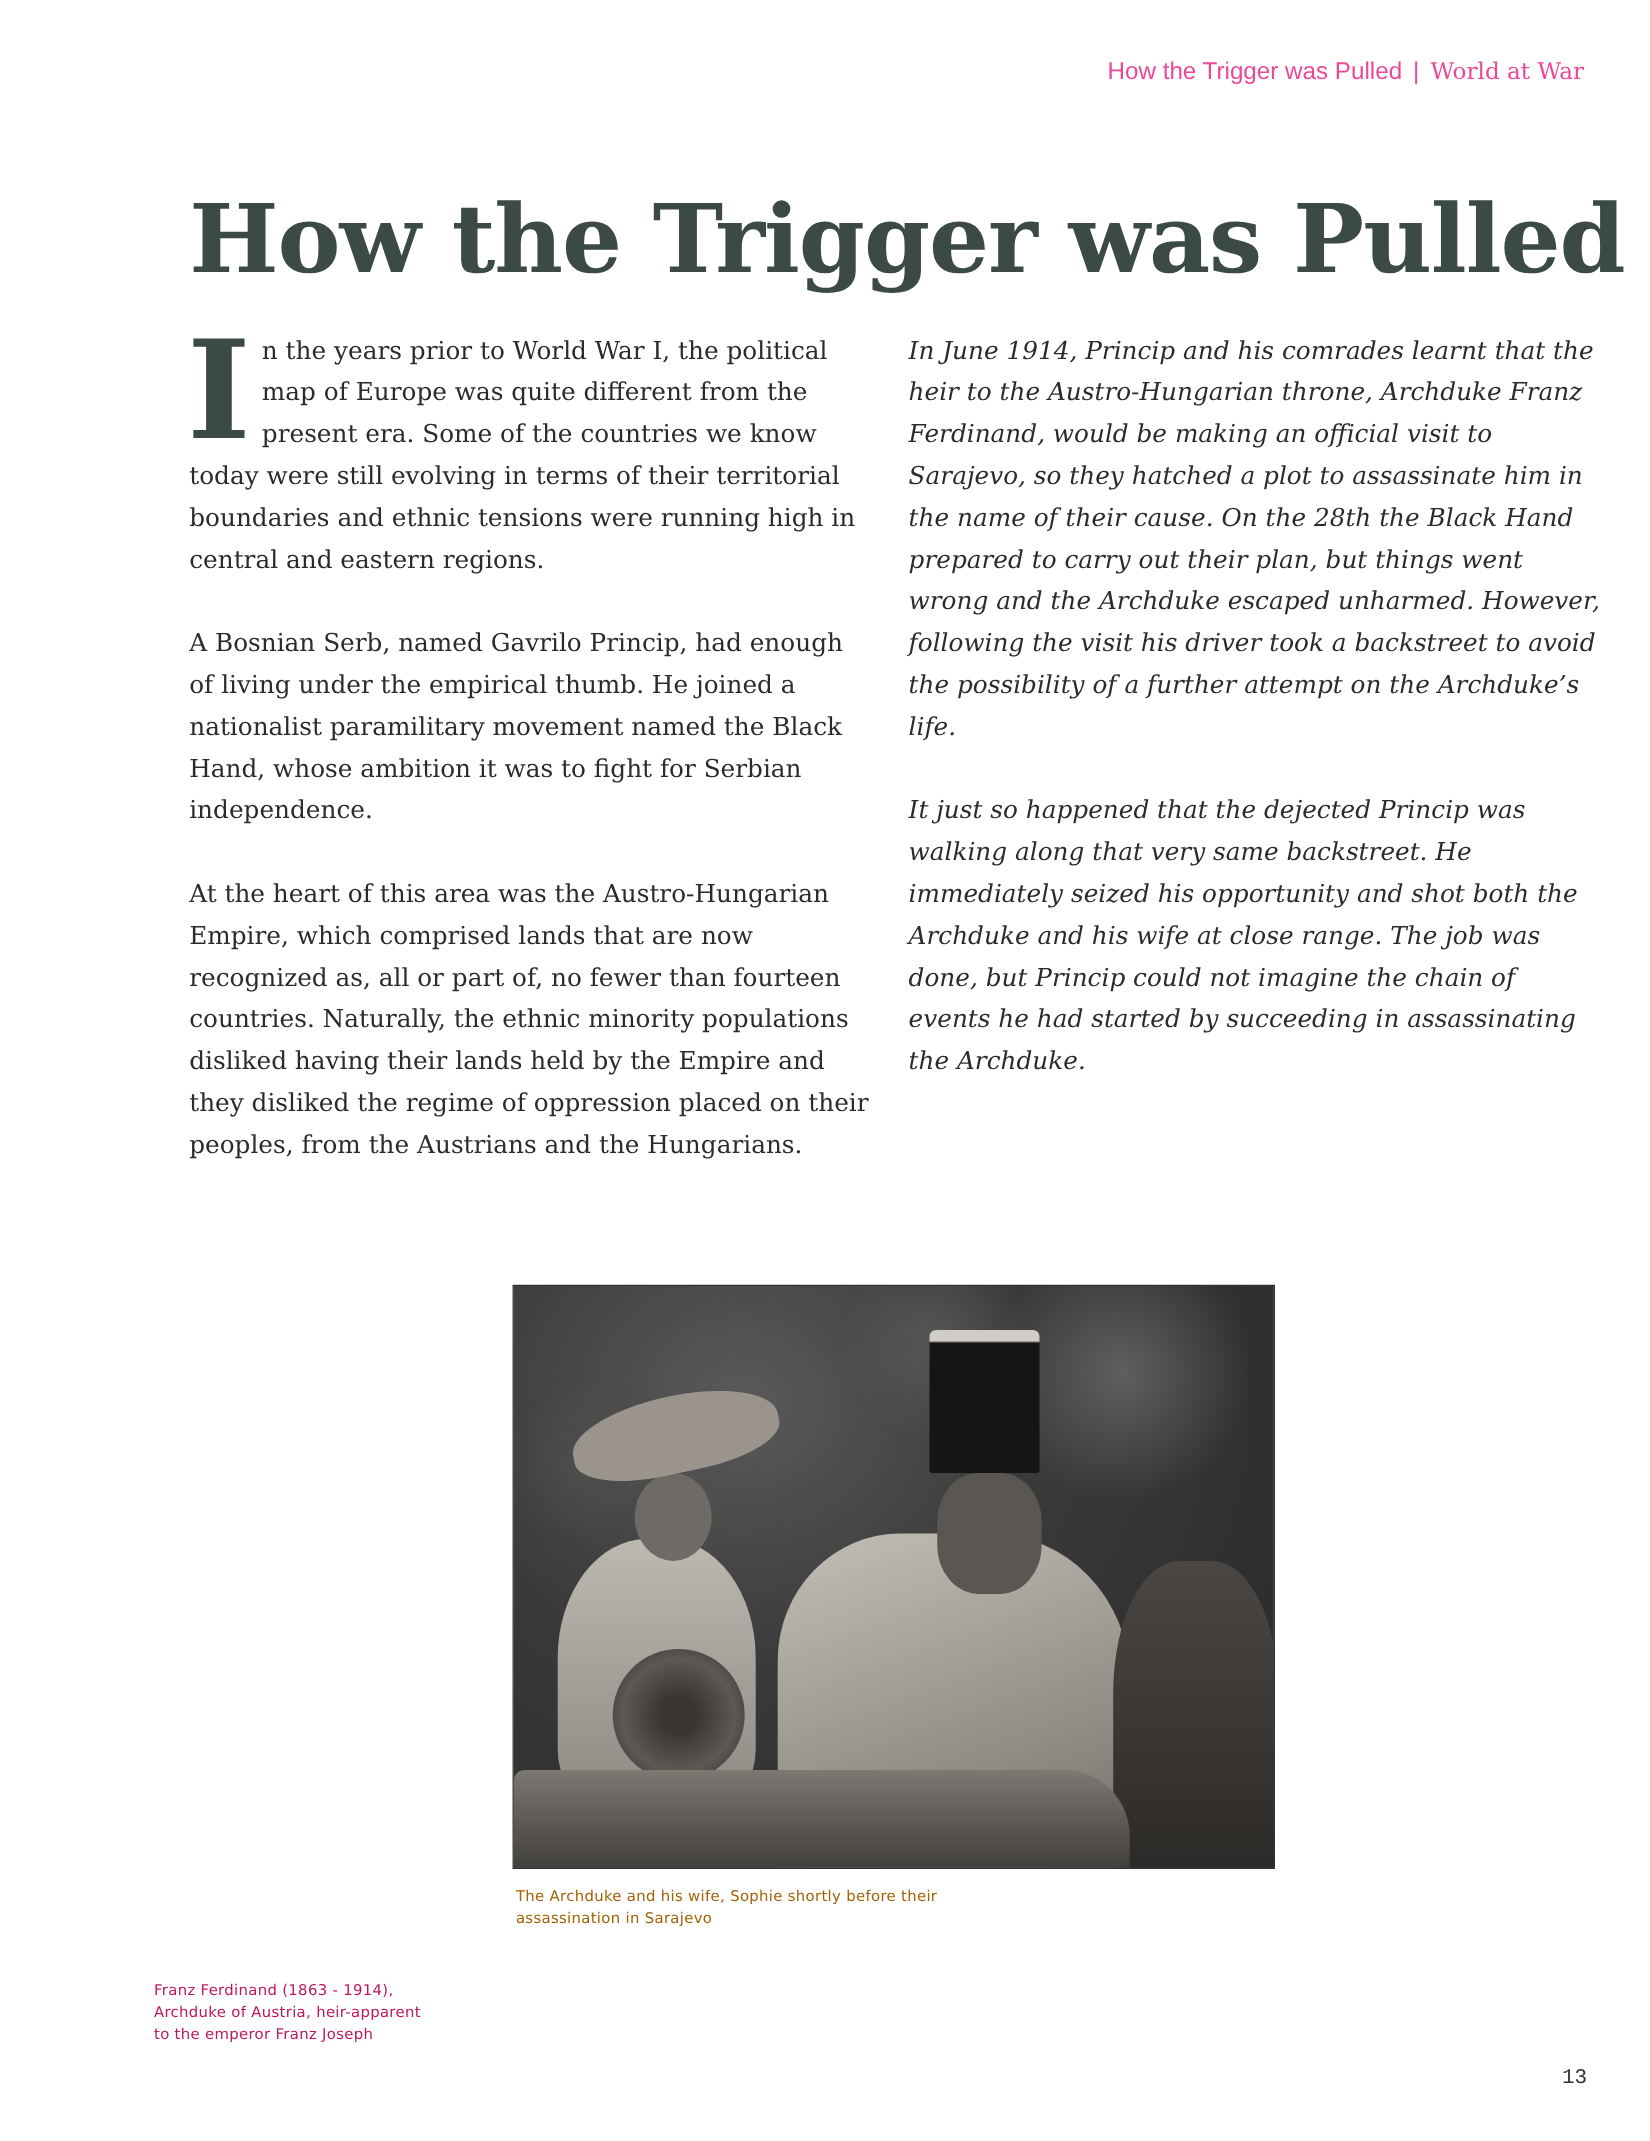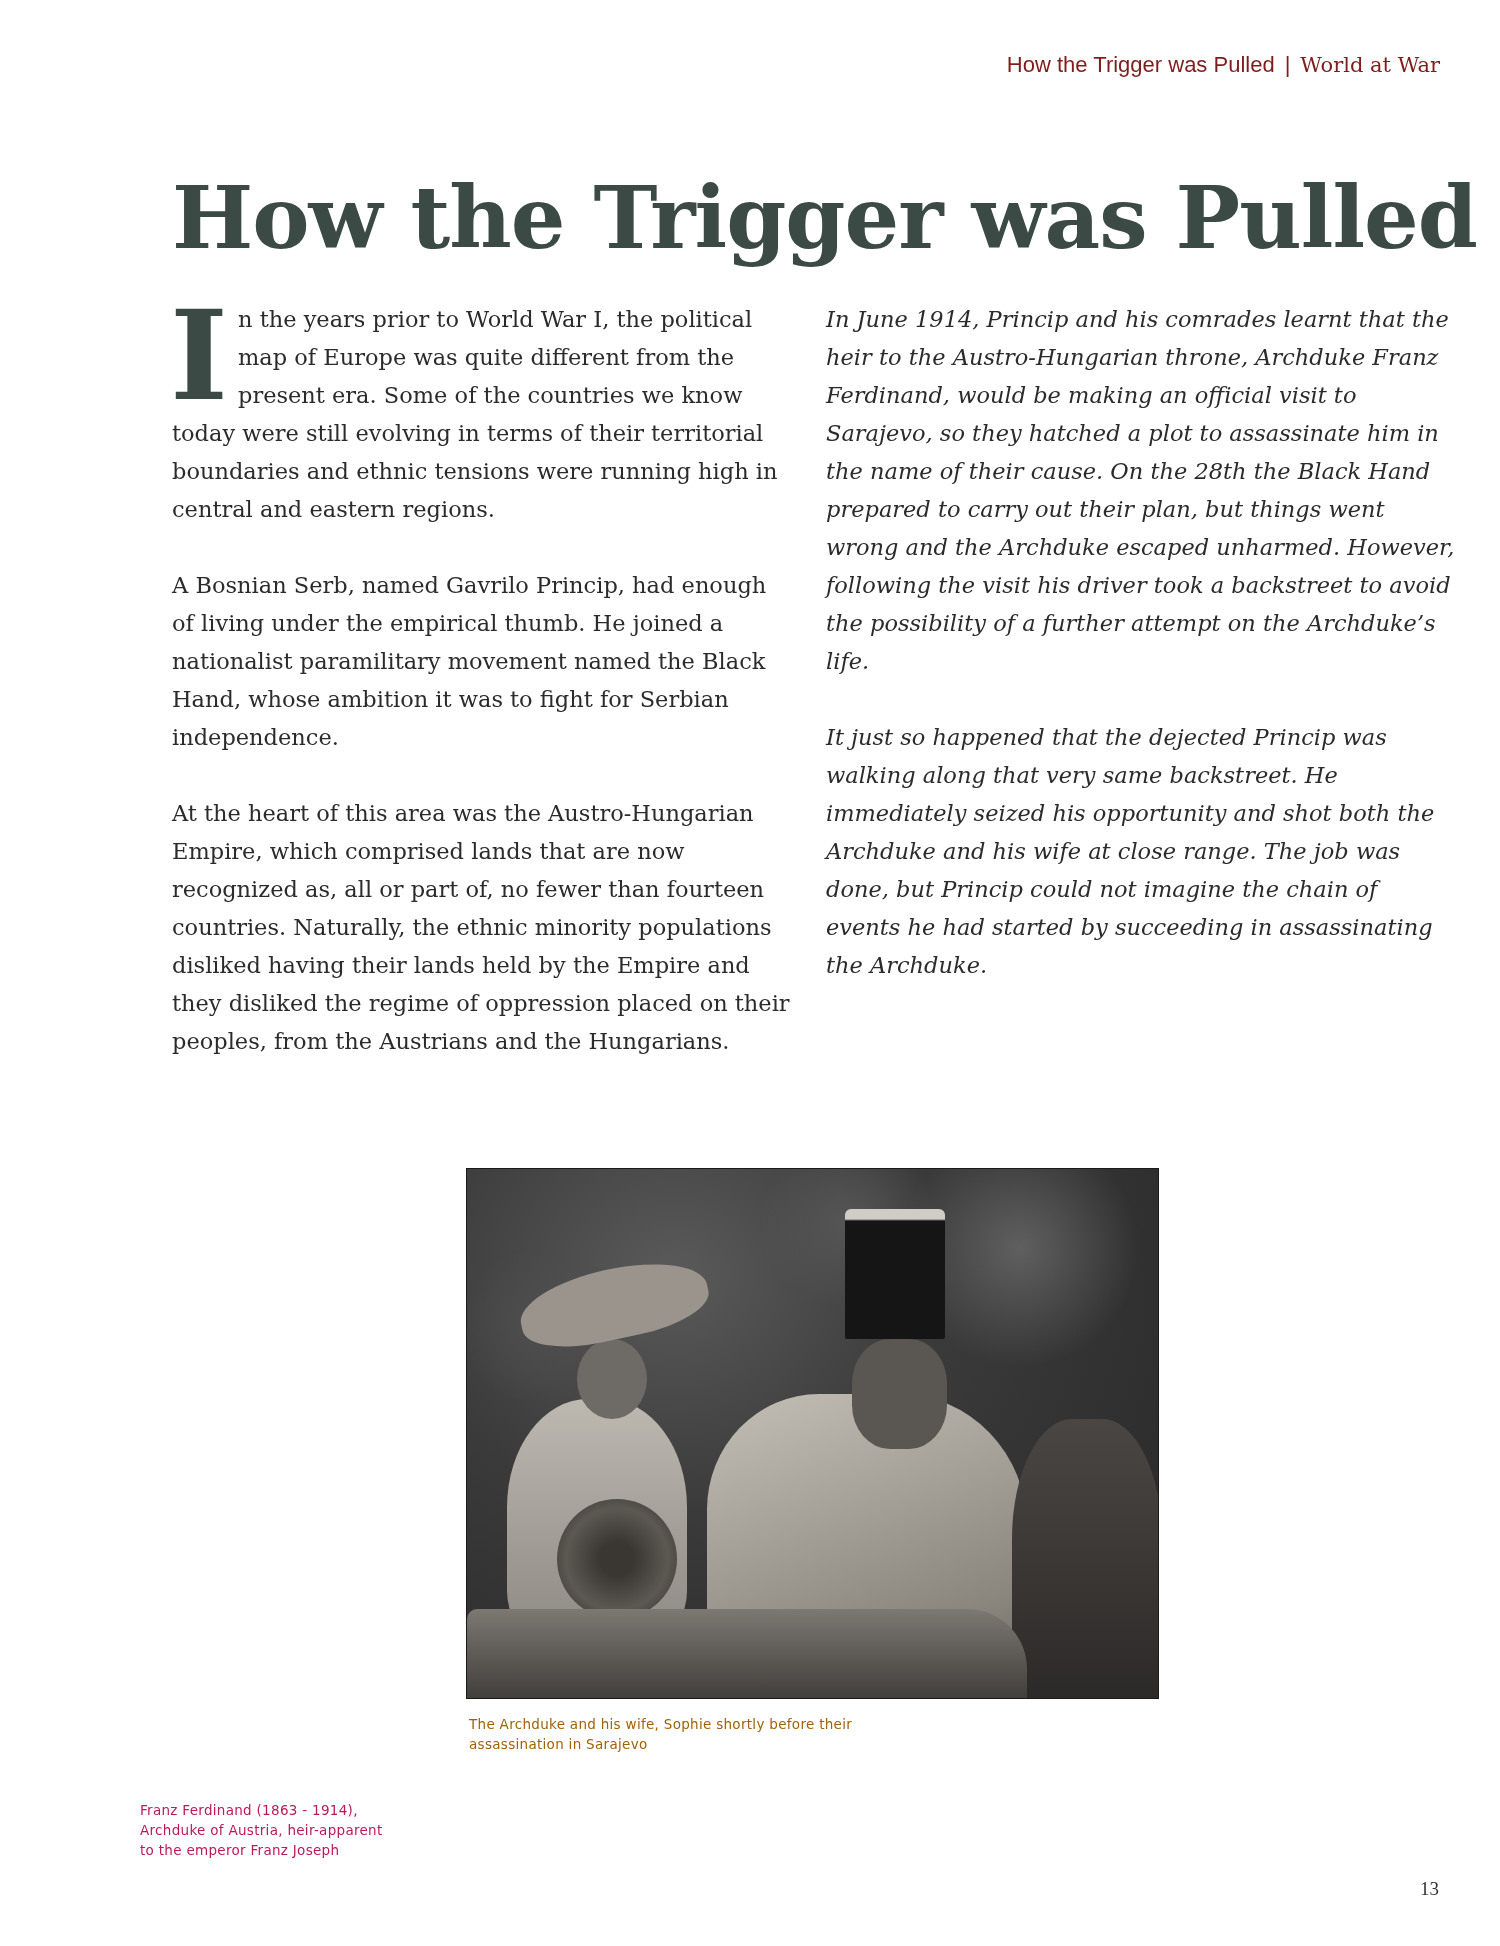--- a/index.html
+++ b/index.html
@@ -2,21 +2,21 @@
 <html><head>
 <meta charset="utf-8">
 <style>
   html, body { margin: 0; padding: 0; }
   body {
     width: 1500px; height: 1946px; background: #ffffff;
     position: relative; overflow: hidden; color: #2a2a2a;
   }
   .running-head {
     position: absolute; top: 52px; right: 60px;
-    font-size: 22px; color: #7f1d1d; white-space: nowrap;
+    font-size: 22px; color: #ec4899; white-space: nowrap;
   }
   .running-head .rh-section { font-family: "Liberation Sans", sans-serif; }
   .running-head .rh-sep { font-family: "Liberation Sans", sans-serif; margin: 0 10px; }
   .running-head .rh-book { font-family: "DejaVu Serif", serif; font-size: 21px; }
   .page-title {
     position: absolute; left: 172px; top: 168px; margin: 0;
     font-family: "DejaVu Serif", serif; font-weight: bold;
     font-size: 86px; line-height: 100px; letter-spacing: -1px;
     color: #3c4a46; white-space: nowrap;
   }
@@ -60,21 +60,21 @@
     font-family: "DejaVu Sans", sans-serif; font-size: 13.5px;
     line-height: 20px; color: #a16207; letter-spacing: .3px;
   }
   .sidenote {
     position: absolute; left: 140px; top: 1800px; width: 260px;
     font-family: "DejaVu Sans", sans-serif; font-size: 13.5px;
     line-height: 20px; color: #be185d; letter-spacing: .3px;
   }
   .page-number {
     position: absolute; left: 1420px; top: 1878px;
-    font-family: Liberation Serif, serif; font-size: 19px; color: #333; text-align: center;
+    font-family: Liberation Mono, monospace; font-size: 19px; color: #333; text-align: center;
   }
 </style>
 </head>
 <body>
 
 <div class="running-head">
   <span class="rh-section">How the Trigger was Pulled</span><span class="rh-sep">|</span><span class="rh-book">World at War</span>
 </div>
 
 <h1 class="page-title">How the Trigger was Pulled</h1>

